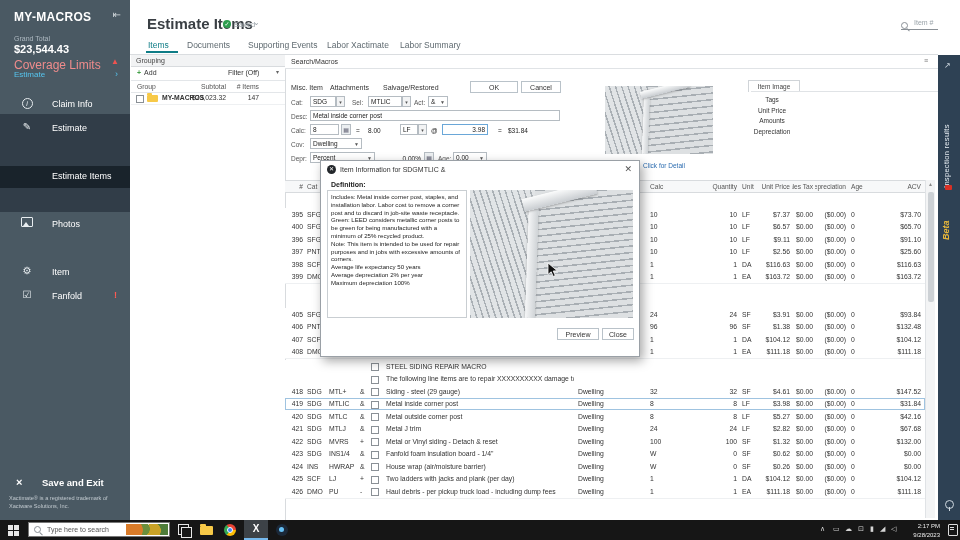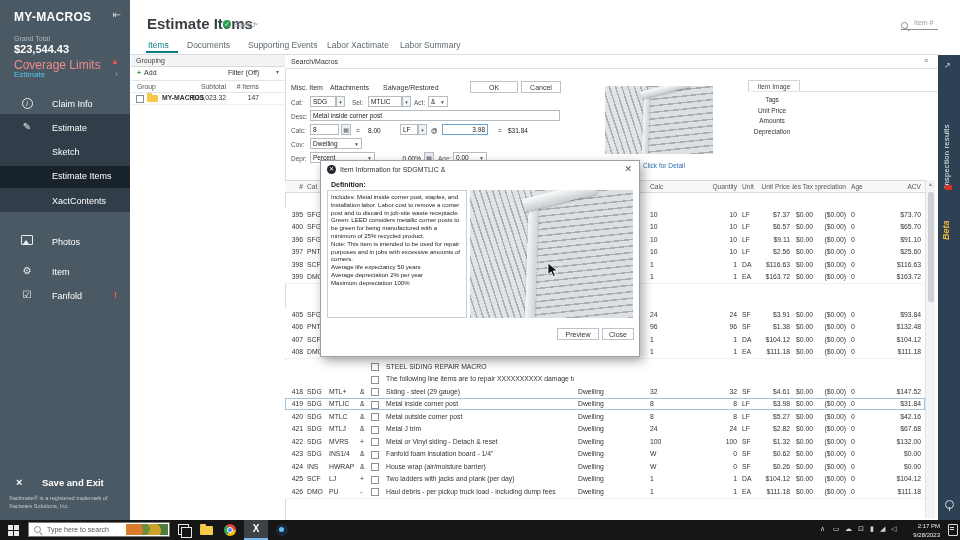--- a/index.html
+++ b/index.html
@@ -15,21 +15,21 @@
   #sb-cov{position:absolute;left:14px;top:58px;font-size:12px;color:#f08c8c;}
   #sb-cov-warn{position:absolute;right:11px;top:57px;font-size:8px;color:#ef5350;}
   #sb-sum{position:absolute;left:14px;top:70px;font-size:8px;color:#56c5ef;}
   #sb-sum-chev{position:absolute;right:12px;top:69px;font-size:9px;color:#56c5ef;}
   #sb-est-group{position:absolute;left:0;top:114px;width:130px;height:98px;background:#313d48;}
   .nav{position:absolute;left:0;width:130px;height:21px;}
   .nav .ic{position:absolute;left:19px;top:3px;width:16px;text-align:center;font-size:10px;color:#e8edf0;}
   .nav .lbl{position:absolute;left:52px;top:5px;font-size:9px;color:#fff;}
   #nav-claim{top:94px;} #nav-estimate{top:118px;} #nav-sketch{top:142px;}
   #nav-items{top:166px;height:22px;background:#19232b;} #nav-xact{top:191px;}
-  #nav-photos{top:214px;margin-top:18px;} #nav-docs{top:238px;} #nav-tools{top:262px;} #nav-complete{top:286px;}
+  #nav-photos{top:214px;} #nav-docs{top:238px;} #nav-tools{top:262px;} #nav-complete{top:286px;}
   #nav-items-bar{position:absolute;left:0;top:166px;width:4px;height:22px;background:#f2c200;}
   #nav-complete .badge{position:absolute;right:13px;top:4px;font-size:9px;font-weight:bold;color:#ff5a52;}
   .icircle{display:inline-block;width:9px;height:9px;border-radius:50%;border:1px solid #e8edf0;
            font-size:7px;line-height:9px;text-align:center;font-style:italic;}
   .photo-ic{display:inline-block;width:10px;height:8px;border:1px solid #e8edf0;border-radius:1px;position:relative;}
   .photo-ic::after{content:'';position:absolute;left:1px;bottom:0;border-left:3px solid transparent;
            border-right:3px solid transparent;border-bottom:4px solid #e8edf0;}
   .doc-ic{display:inline-block;width:8px;height:10px;border:1px solid #e8edf0;border-radius:1px;position:relative;}
   .doc-ic::after{content:'';position:absolute;left:1px;top:2px;width:4px;height:1px;background:#e8edf0;box-shadow:0 2px 0 #e8edf0,0 4px 0 #e8edf0;}
   #sb-save-x{position:absolute;left:16px;top:476px;font-size:11px;font-weight:bold;color:#fff;}
@@ -191,28 +191,22 @@
     <div id="nav-items-bar"></div>
 
     <div class="nav" id="nav-claim">
       <span class="ic"><span class="icircle">i</span></span>
       <span class="lbl">Claim Info</span>
     </div>
     <div class="nav" id="nav-estimate">
       <span class="ic">✎</span>
       <span class="lbl">Estimate</span>
     </div>
-    <div class="nav" id="nav-sketch">
-      <span class="lbl">Sketch</span>
-    </div>
     <div class="nav" id="nav-items">
       <span class="lbl">Estimate Items</span>
-    </div>
-    <div class="nav" id="nav-xact">
-      <span class="lbl">XactContents</span>
     </div>
     <div class="nav" id="nav-photos">
       <span class="ic"><span class="photo-ic"></span></span>
       <span class="lbl">Photos</span>
     </div>
     <div class="nav" id="nav-tools">
       <span class="ic">⚙</span>
       <span class="lbl">Item</span>
     </div>
     <div class="nav" id="nav-complete">

